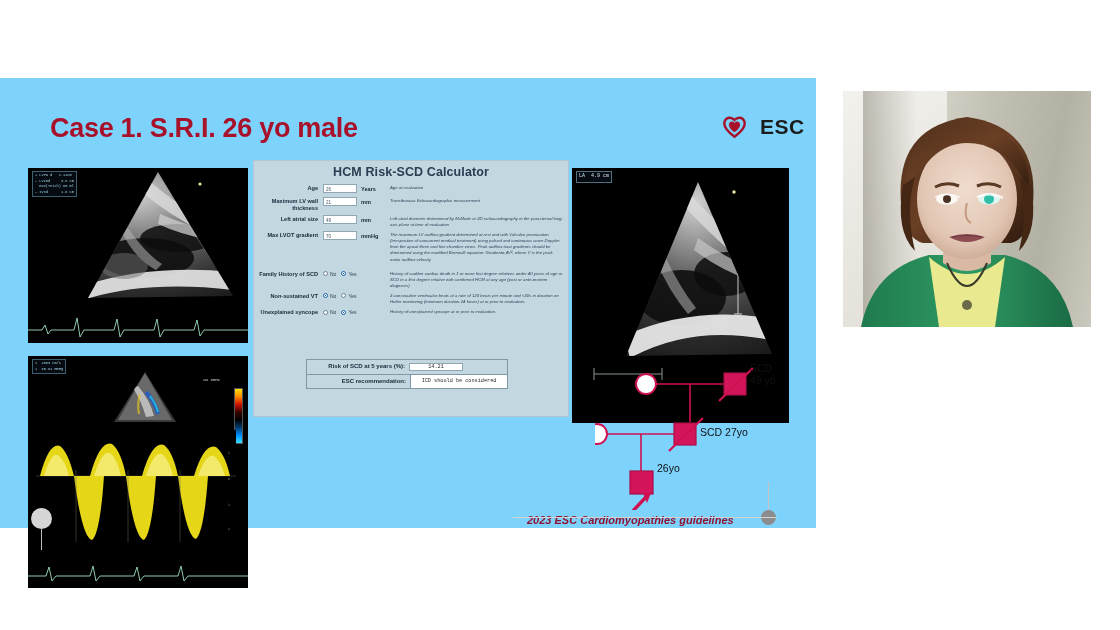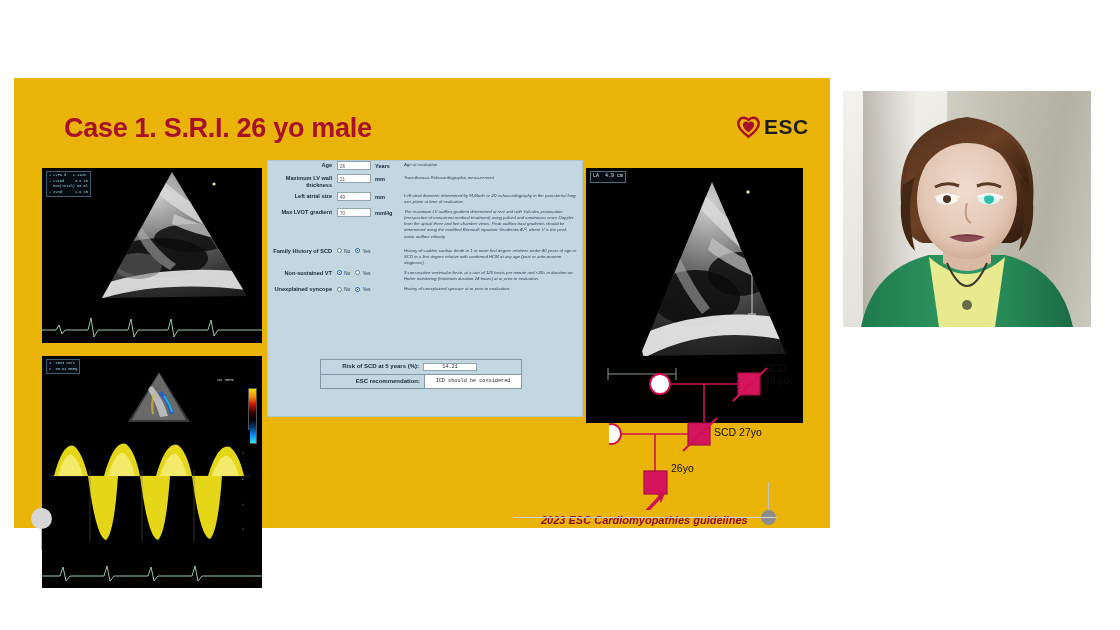--- a/index.html
+++ b/index.html
@@ -1,30 +1,30 @@
 <!DOCTYPE html>
 <html><head>
 <meta charset="utf-8">
 <style>
   html,body{margin:0;padding:0;}
   body{
     width:1120px;height:630px;background:#ffffff;overflow:hidden;
     font-family:"Liberation Sans",sans-serif;position:relative;
   }
   
-  #slide{position:absolute;left:0;top:78px;width:816px;height:450px;background:#eab308;margin-left:14px;}
+  #slide{position:absolute;left:0;top:78px;width:816px;height:450px;background:#7dd3fc;}
 
   #slide-title{
     position:absolute;left:50px;top:35px;
     font-size:27px;font-weight:bold;color:#a8112a;letter-spacing:-.3px;
     white-space:nowrap;
   }
 
   
-  #esc-logo{position:absolute;left:722px;top:36px;display:flex;align-items:center;gap:3px;}
+  #esc-logo{position:absolute;left:722px;top:36px;display:flex;align-items:center;gap:13px;}
   #esc-logo .heart-ic{width:25px;height:25px;display:block;}
   #esc-logo .esc-word{font-size:21px;font-weight:bold;color:#1b1b1b;letter-spacing:.5px;}
 
   
   .echo{position:absolute;background:#000;overflow:hidden;}
   #echo-plax{left:28px;top:90px;width:220px;height:175px;}
   #echo-doppler{left:28px;top:278px;width:220px;height:232px;}
   #echo-a4c{left:572px;top:90px;width:217px;height:255px;}
 
   .fan{position:absolute;}
@@ -259,20 +259,21 @@
       <g stroke="#b9c9c9" stroke-width="1" opacity=".75">
         <line x1="8" y1="196" x2="76" y2="196"></line>
         <line x1="8" y1="190" x2="8" y2="202"></line>
         <line x1="76" y1="190" x2="76" y2="202"></line>
       </g>
     </svg>
     <div class="echo-osd" id="a4c-osd">LA  4.9 cm</div>
   </div>
 
   <div id="calc">
+    <div id="calc-title">HCM Risk-SCD Calculator</div>
 
     <div class="calc-row">
       <div class="calc-lab">Age</div>
       <div class="calc-ctl">
         <div class="calc-inp">26</div>
         <span class="calc-unit">Years</span>
       </div>
       <div class="calc-desc">Age at evaluation</div>
     </div>
 

